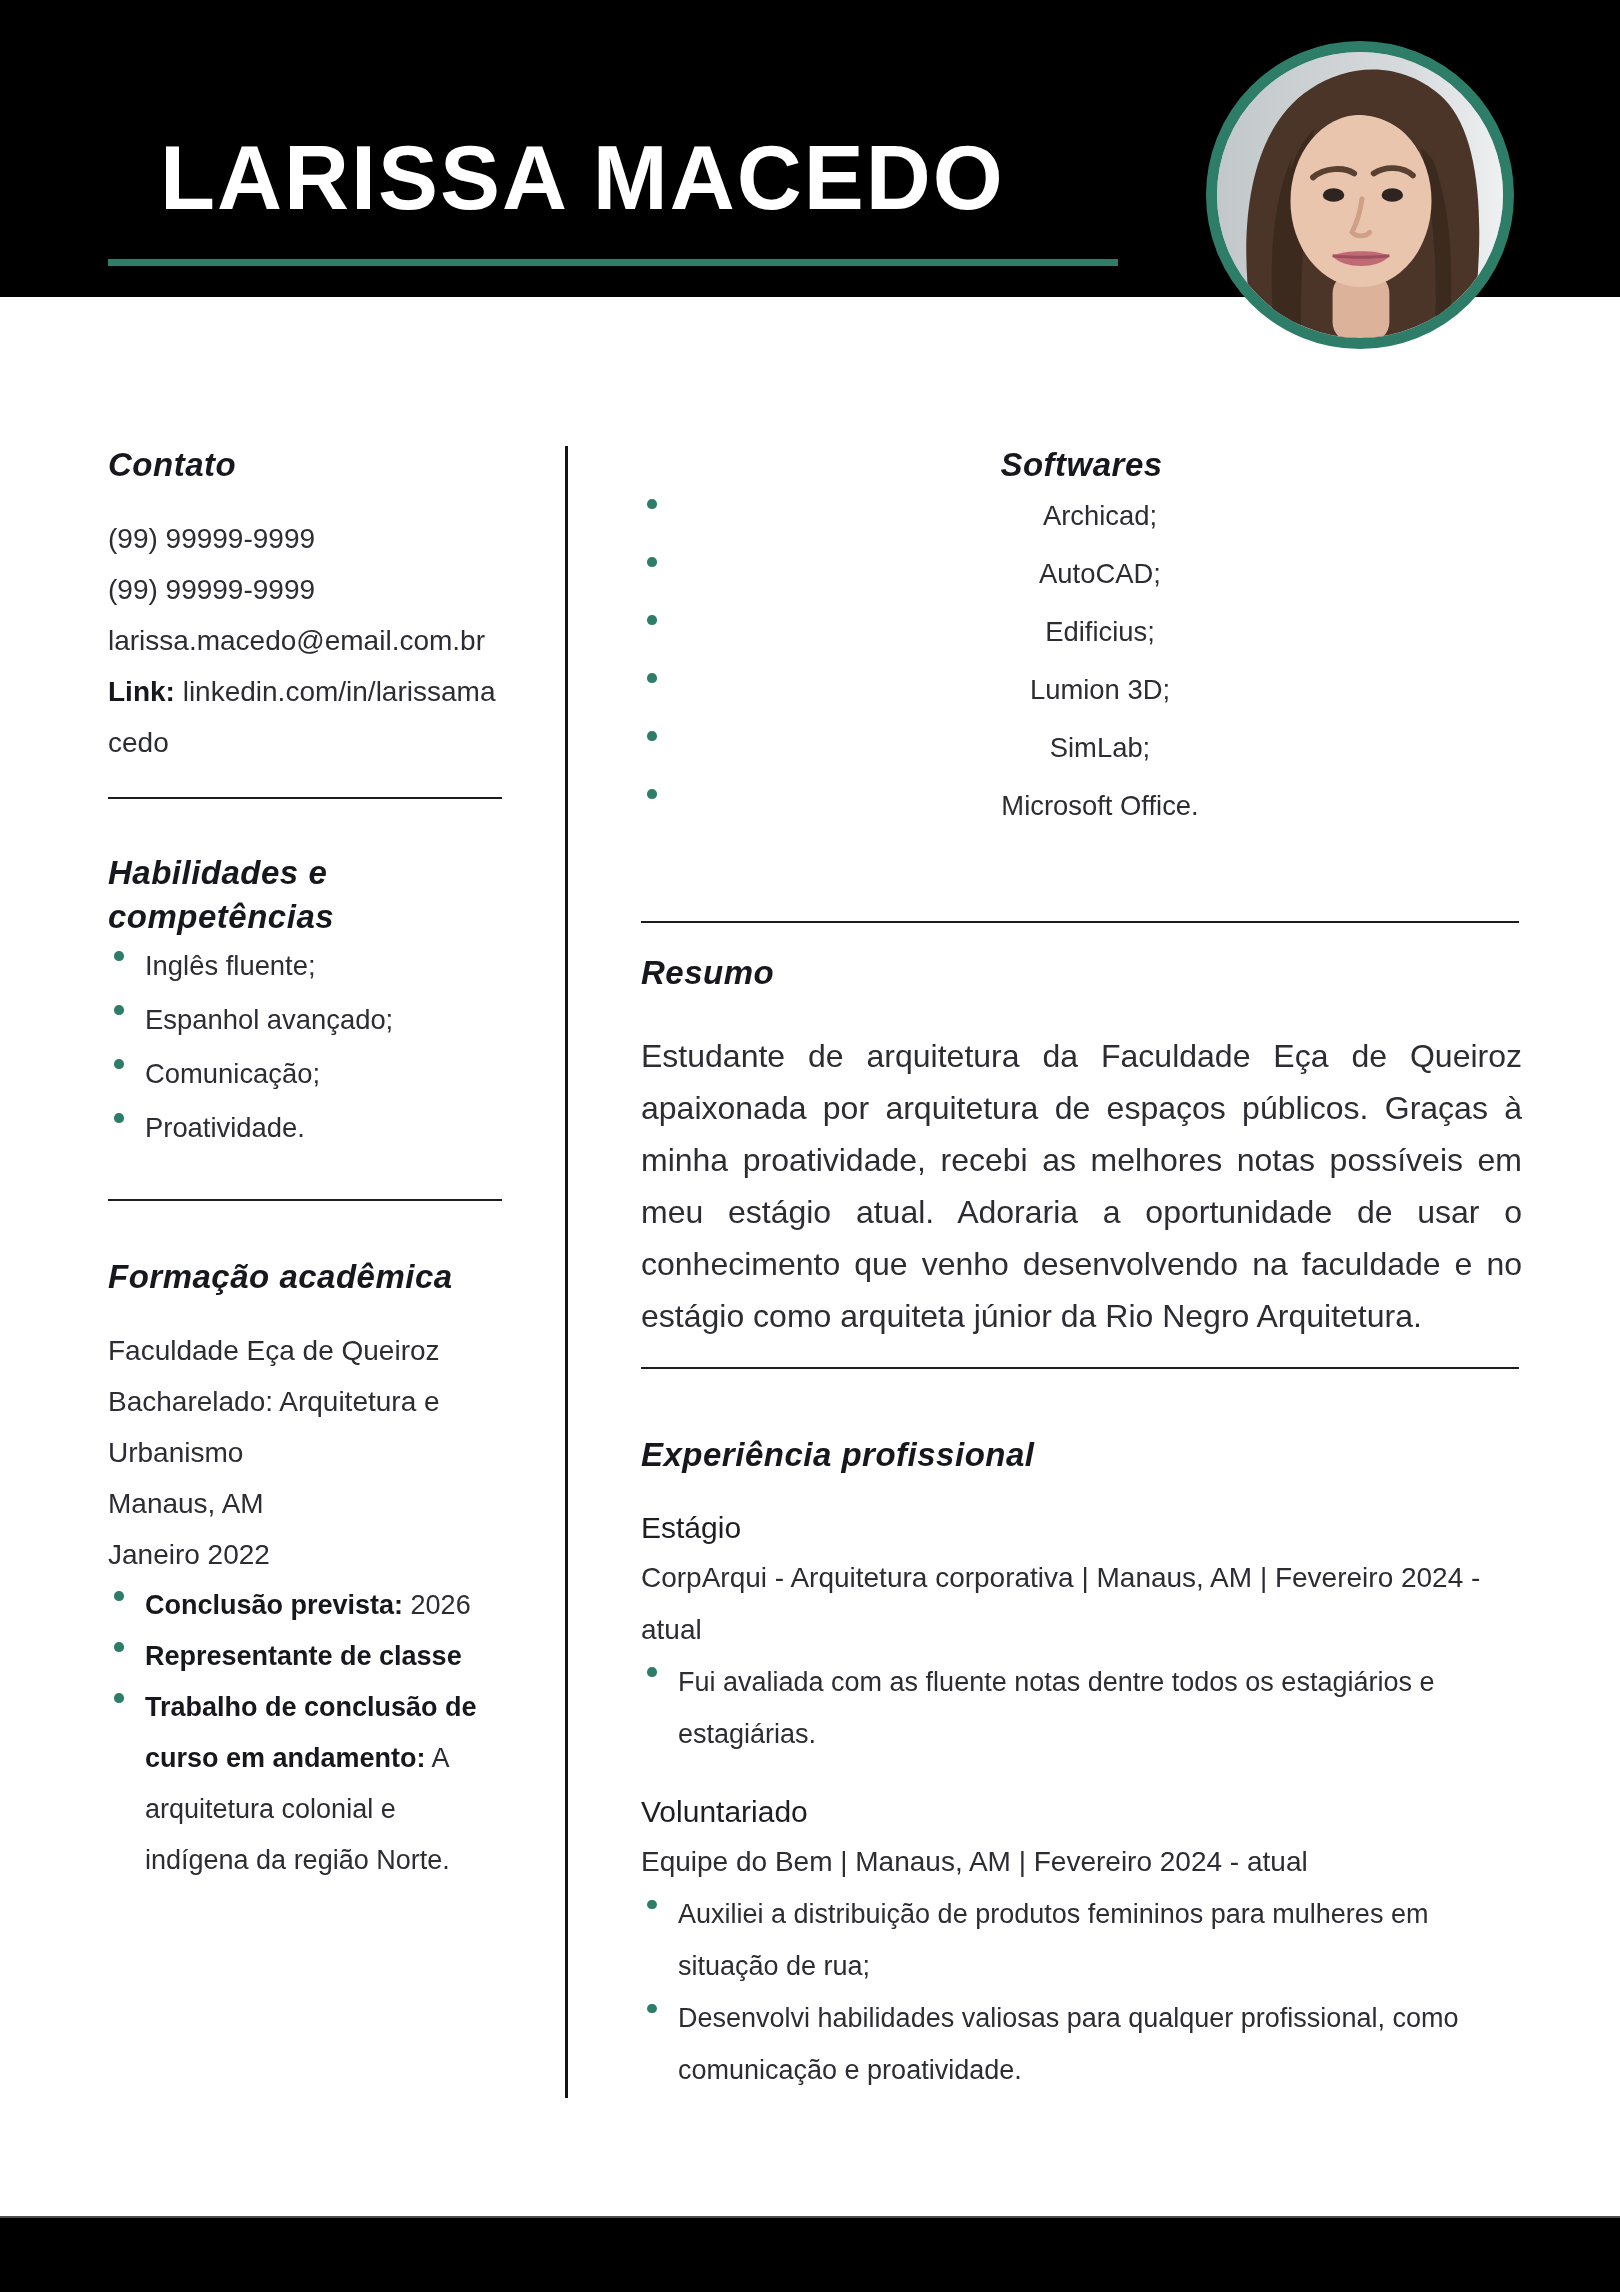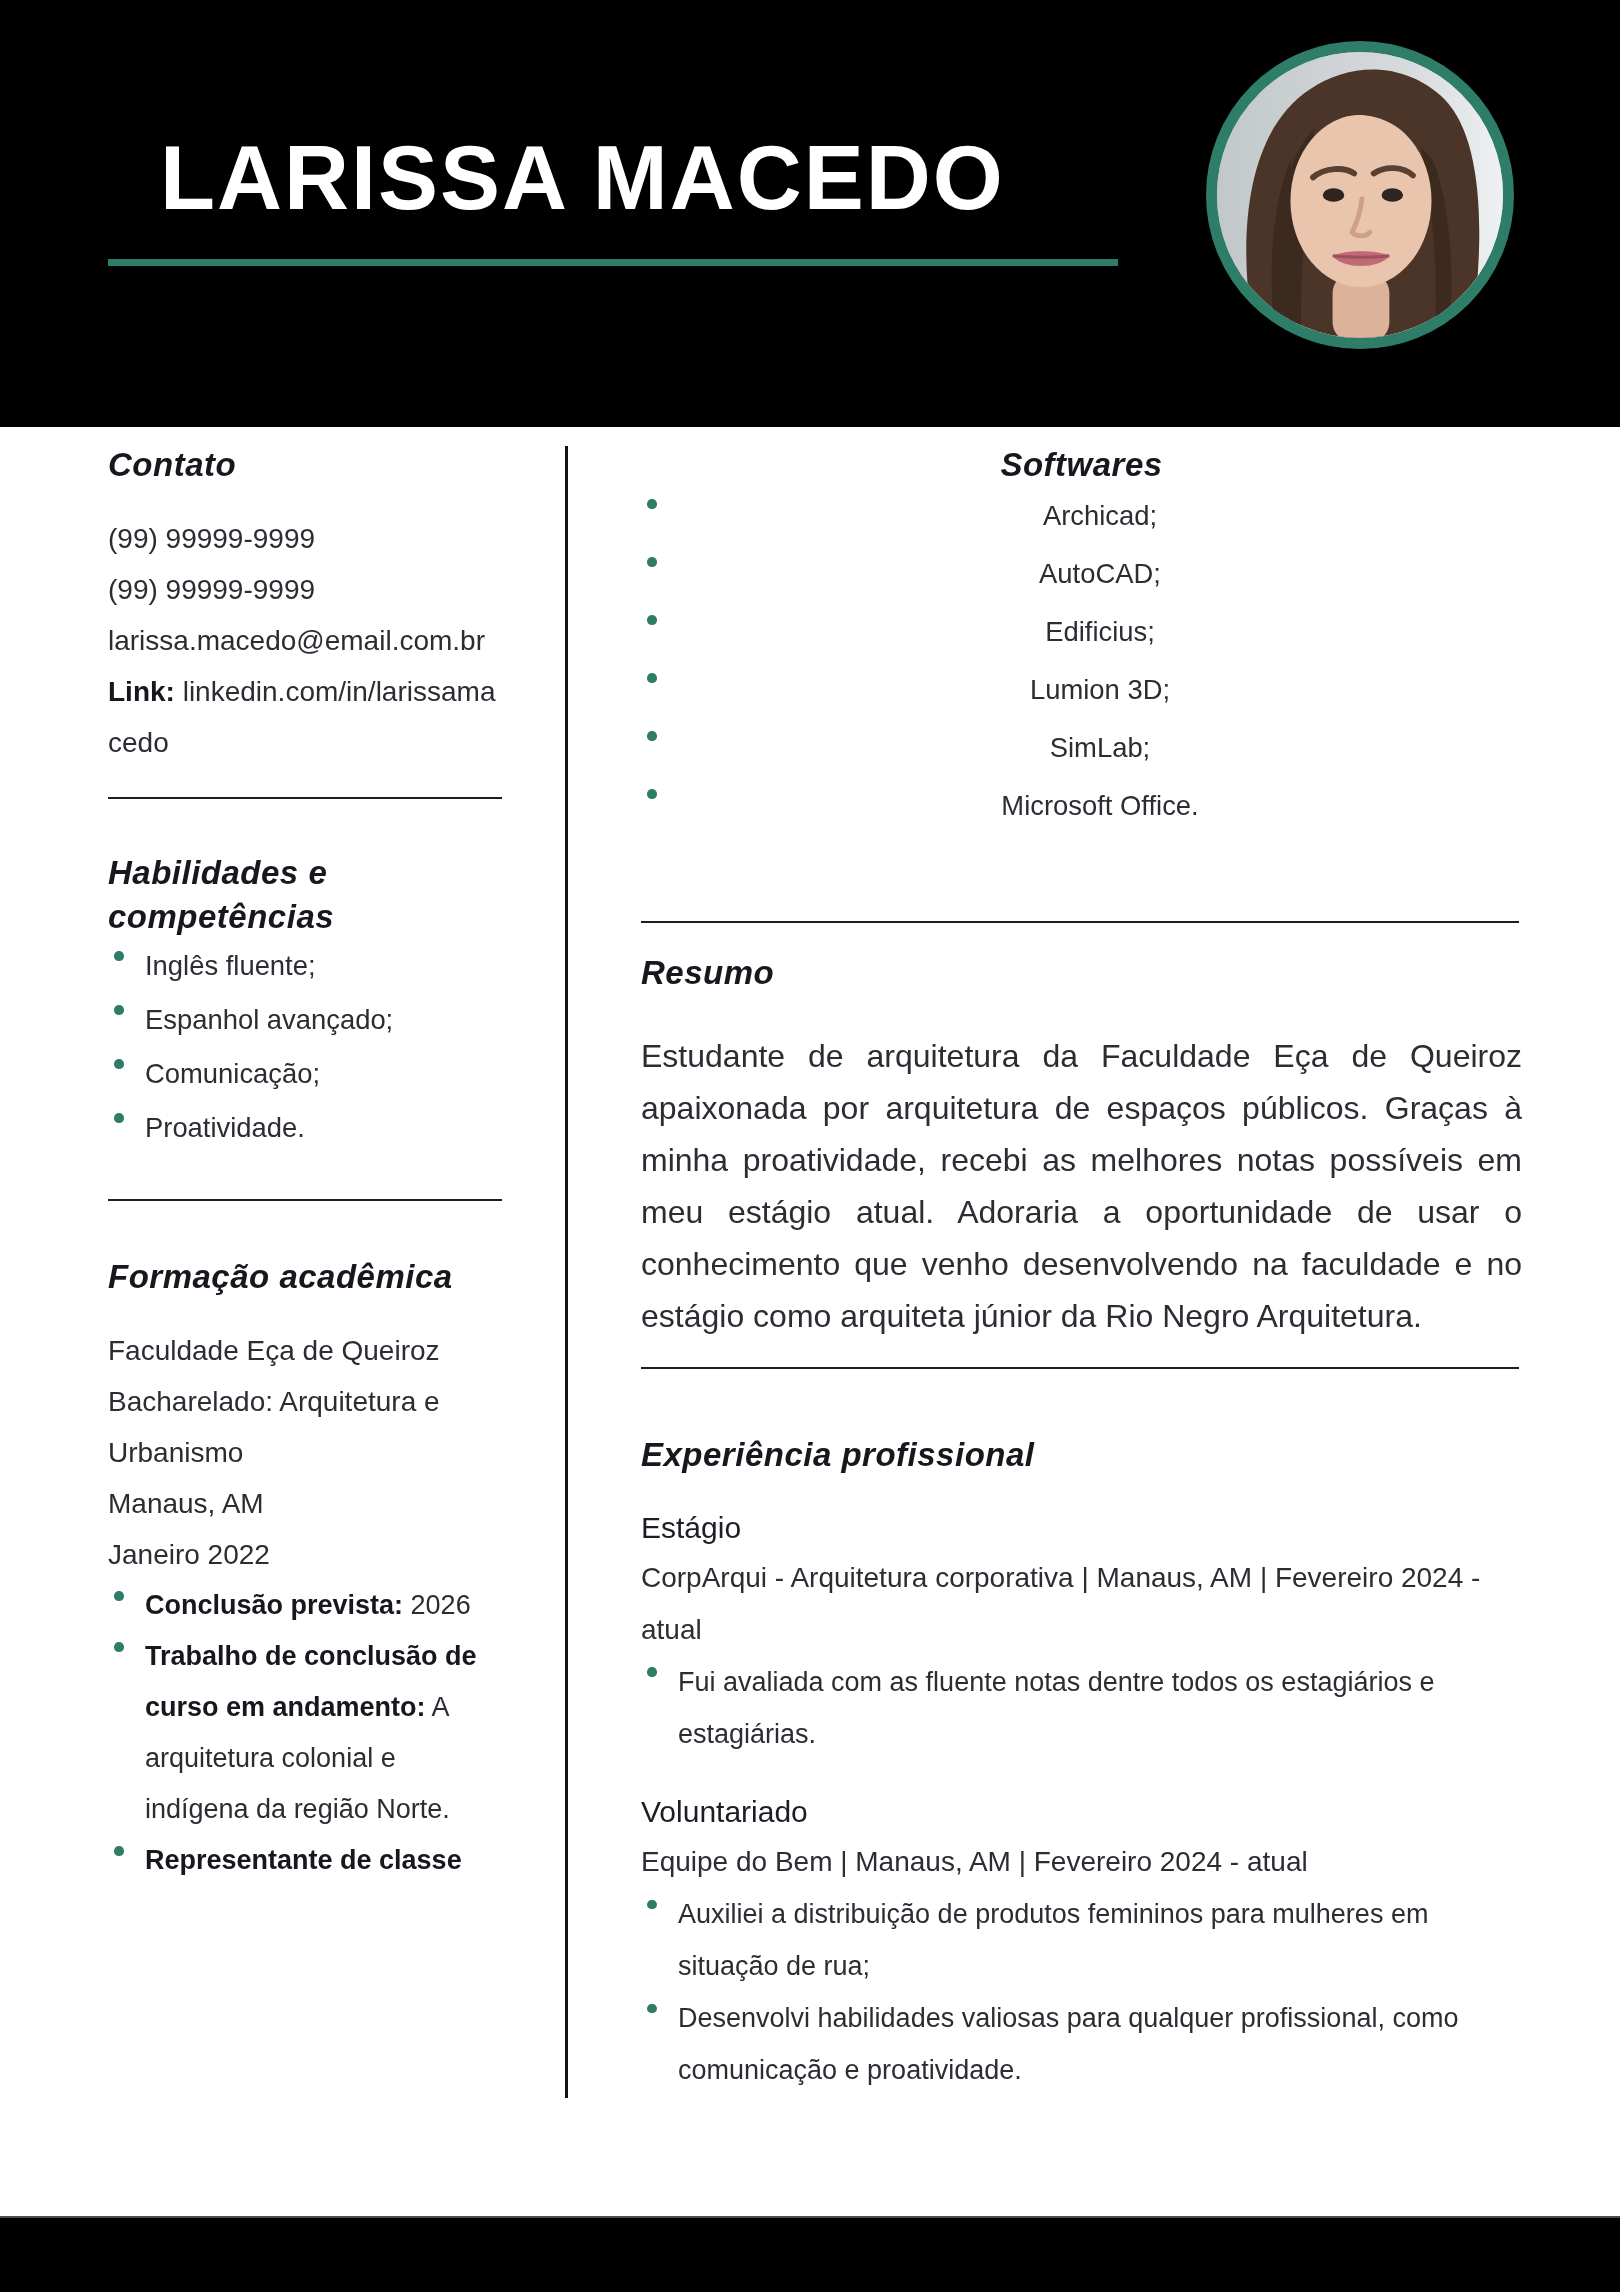--- a/index.html
+++ b/index.html
@@ -5,21 +5,21 @@
   html,body{margin:0;padding:0;background:#ffffff;}
   .page{
     position:relative;
     width:1620px;height:2293px;
     background:#ffffff;
     font-family:"Liberation Sans", sans-serif;
     color:#2c2c33;
     overflow:hidden;
   }
   
-  .header{position:absolute;left:0;top:0;width:1620px;height:427px;background:#000000;}
+  .header{position:absolute;left:0;top:0;width:1620px;height:297px;background:#000000;}
   .name{
     position:absolute;left:160px;top:133px;margin:0;
     font-size:90px;font-weight:700;letter-spacing:2px;
     color:#ffffff;line-height:1;white-space:nowrap;
   }
   .name-rule{position:absolute;left:108px;top:259px;width:1010px;height:6.9px;background:#2e7d68;}
   .photo-wrap{
     position:absolute;left:1206px;top:41px;width:286px;height:286px;
     border:11.8px solid #2e7d68;border-radius:50%;overflow:hidden;background:#c9cdd0;
   }
@@ -148,22 +148,22 @@
   <section class="col-left sec-education">
     <h2 class="sec-title">Formação acadêmica</h2>
     <div class="edu-block">
       <div>Faculdade Eça de Queiroz</div>
       <div>Bacharelado: Arquitetura e Urbanismo</div>
       <div>Manaus, AM</div>
       <div>Janeiro 2022</div>
     </div>
     <ul class="dots edu-bullets">
       <li><span class="b">Conclusão prevista:</span><span> 2026</span></li>
+      <li><span class="b">Representante de classe</span><span></span></li>
       <li><span class="b">Trabalho de conclusão de curso em andamento:</span><span> A arquitetura colonial e indígena da região Norte.</span></li>
-      <li><span class="b">Representante de classe</span><span></span></li>
     </ul>
   </section>
 
   <section class="col-right sec-softwares">
     <h2 class="sec-title">Softwares</h2>
     <ul class="dots soft-list">
       <li>Archicad;</li>
       <li>AutoCAD;</li>
       <li>Edificius;</li>
       <li>Lumion 3D;</li>

